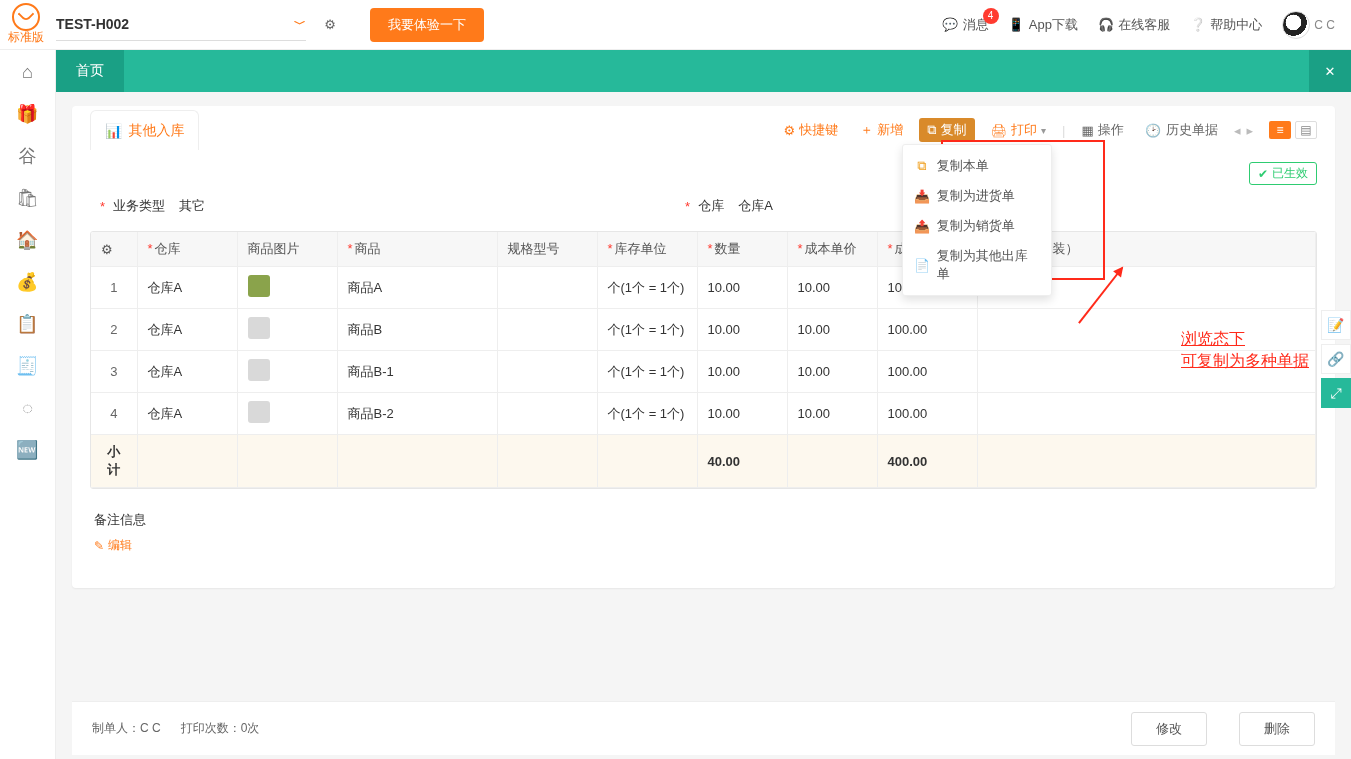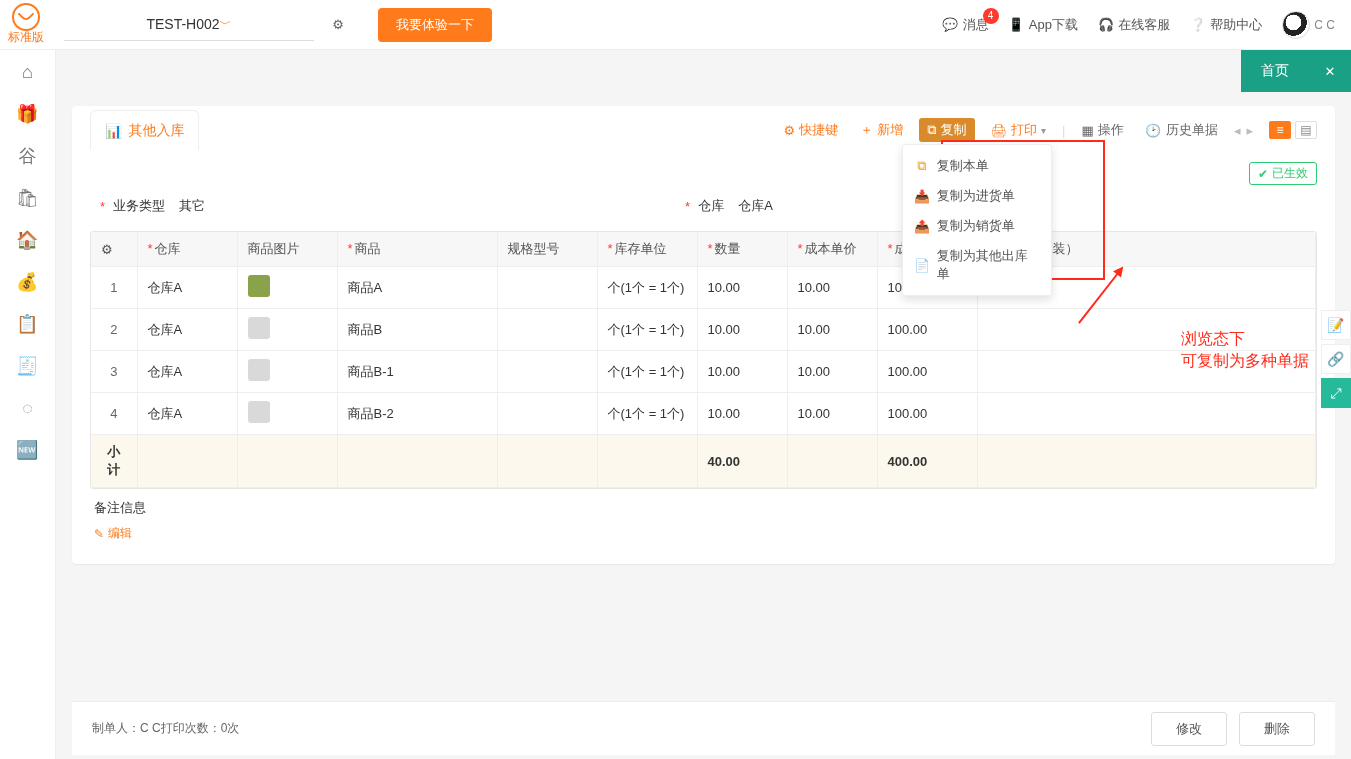--- a/index.html
+++ b/index.html
@@ -4,37 +4,37 @@
 <style>
   * { box-sizing: border-box; margin: 0; padding: 0; }
   body { font-family: "Microsoft YaHei", "PingFang SC", sans-serif; font-size: 13px; color: #333; background: #f5f5f5; }
 
   
   .topbar { height: 50px; background: #fff; display: flex; align-items: center; padding: 0 16px 0 8px; border-bottom: 1px solid #eee; position: relative; }
   .logo-box { display:flex; flex-direction:column; align-items:center; margin-right: 12px; }
   .logo-circle { width: 28px; height: 28px; border: 2px solid #ff7a1a; border-radius: 50%; position: relative; }
   .logo-circle::after { content:""; position:absolute; width:10px; height:10px; border-left:2px solid #ff7a1a; border-bottom:2px solid #ff7a1a; border-radius: 0 0 0 6px; left:50%; top:50%; transform: translate(-50%,-75%) rotate(-45deg);}
   .logo-text { font-size: 12px; color: #ff7a1a; margin-top: -2px; }
-  .org-select { width: 250px; height: 32px; border-bottom: 1px solid #ddd; display:flex; align-items:center; justify-content:center; color:#333; font-size:14px; margin-left:8px; cursor:pointer; }
+  .org-select { width: 250px; height: 32px; border-bottom: 1px solid #ddd; display:flex; align-items:center; justify-content:space-between; color:#333; font-size:14px; cursor:pointer;font-weight:bold; }
   .org-select .chevron { color:#ff7a1a; font-size:12px; }
   .gear-btn { width:32px; height:32px; display:flex; align-items:center; justify-content:center; margin-left:8px; color:#666; cursor:pointer; }
   .try-btn { margin-left: 24px; height: 34px; padding: 0 18px; background:#ff7a1a; color:#fff; border:none; border-radius:4px; font-size:13px; cursor:pointer;}
   .top-right { margin-left:auto; display:flex; align-items:center; gap:20px; }
   .top-right-item { display:flex; align-items:center; gap:4px; color:#555; cursor:pointer; font-size:13px; position:relative; }
   .bubble-badge { position:absolute; top:-8px; right:-10px; background:#ff3b30; color:#fff; font-size:10px; width:16px; height:16px; border-radius:50%; display:flex; align-items:center; justify-content:center; }
   .avatar { width:28px; height:28px; border-radius:50%; background: radial-gradient(circle at 40% 40%, #fff 35%, #222 36% 60%, #fff 61%); border:1px solid #ddd; }
   .user-name { color:#888; font-size:12px; }
 
   
   .layout { display:flex; height: calc(100vh - 50px); }
   .sidebar { width: 56px; background:#fff; border-right:1px solid #eee; display:flex; flex-direction:column; align-items:center; padding-top:10px; gap:18px; }
   .sidebar .sicon { width:24px; height:24px; color:#777; display:flex; align-items:center; justify-content:center; cursor:pointer; font-size:18px; }
 
   
-  .main { flex:1; display:flex; flex-direction:column; position:relative;align-items:flex-end; }
+  .main { flex:1; display:flex; flex-direction:column; position:relative; }
   .tabbar { height:42px; background:#26b99a; display:flex; align-items:center; color:#fff; }
   .tab { height:42px; padding:0 20px; display:flex; align-items:center; gap:8px; font-size:14px; cursor:pointer; }
   .tab.home { background:#1aa085; }
   .tab.active { background:#0f8f77; }
   .tab .close { font-size:14px; opacity:.9; }
   .tabbar .tab-close-all { margin-left:auto; width:42px; height:42px; display:flex; align-items:center; justify-content:center; background:#1aa085; cursor:pointer; }
 
   
   .card { margin: 14px 16px; background:#fff; border-radius:4px; box-shadow:0 1px 2px rgba(0,0,0,.06); padding-bottom:12px; }
   .card-head { display:flex; align-items:center; height:48px; padding:0 18px; }
@@ -68,43 +68,43 @@
   .tbl th, .tbl td { border-right:1px solid #eee; border-bottom:1px solid #eee; padding:8px 10px; font-size:13px; text-align:left; }
   .tbl th { background:#f7f7f7; color:#555; font-weight:normal; }
   .tbl th .req { margin-right:2px; }
   .tbl td.num { text-align:center; color:#666; }
   .tbl tr.subtotal td { background:#fdf8ee; font-weight:bold; color:#333; }
   .tbl tr.subtotal td.label { text-align:center; }
   .thumb { width:22px; height:22px; border-radius:3px; display:inline-block; }
   .thumb.green { background:#8aa34b; }
   .thumb.gray { background:#d9d9d9; }
 
-  .remark-block { padding:10px 22px; }
+  .remark-block { padding:22px 22px; }
   .remark-title { font-size:13px; color:#333; margin-bottom:8px; }
   .remark-empty { color:#aaa; font-size:12px; margin-bottom:8px; }
   .edit-link { color:#ff7a1a; font-size:12px; display:inline-flex; align-items:center; gap:4px; cursor:pointer; }
 
   
   .dropmenu { position:absolute; top:26px; left:50%; transform:translateX(-30%); width:150px; background:#fff; border:1px solid #eee; box-shadow:0 4px 10px rgba(0,0,0,.12); border-radius:3px; padding:6px 0; z-index:30; }
   .dropmenu .ditem { display:flex; align-items:center; gap:8px; padding:6px 12px; font-size:13px; color:#555; cursor:pointer; }
   .dropmenu .ditem .dicon { color:#f0a020; width:14px; text-align:center; }
 
   
   .anno-box { position:absolute; top:90px; right:246px; left:auto; width:164px; height:140px; border:2px solid #ff2a1a; z-index:20; pointer-events:none; }
-  .anno-text { position:absolute; top:278px; right:42px; color:#ff2a1a; font-size:16px; line-height:1.4; z-index:20; pointer-events:none; text-align:left; }
+  .anno-text { position:absolute; top:278px; right:42px; color:#ff2a1a; font-size:16px; line-height:1.4; z-index:20; pointer-events:none; text-align:left;text-decoration:underline; }
   .anno-arrow { position:absolute; top:218px; right:228px; width:2px; height:70px; background:#ff2a1a; transform:rotate(38deg); transform-origin:top; z-index:20; pointer-events:none; }
   .anno-arrow::before { content:""; position:absolute; top:-2px; left:-4px; width:0; height:0; border-left:5px solid transparent; border-right:5px solid transparent; border-bottom:10px solid #ff2a1a; }
 
   
   .right-pins { position:absolute; right:0; top:260px; display:flex; flex-direction:column; gap:4px; }
   .right-pins .pin { width:30px; height:30px; background:#fff; border:1px solid #eee; display:flex; align-items:center; justify-content:center; color:#888; font-size:14px; cursor:pointer; }
   .right-pins .pin.active { background:#26b99a; color:#fff; border-color:#26b99a; }
 
   
-  .footer { height:54px; border-top:1px solid #eee; background:#fff; margin:0 16px; padding:0 20px; display:flex; align-items:center; color:#666; font-size:12px; position:absolute; bottom:4px; left:0; right:0; }
+  .footer { height:54px; border-top:1px solid #eee; background:#fff; margin:0 16px; padding:0 20px; display:flex; align-items:center; gap:20px; color:#666; font-size:12px; position:absolute; bottom:4px; left:0; right:0; }
   .footer .fbtn { margin-left:auto; }
   .ft-btn { height:34px; padding:0 24px; background:#fff; border:1px solid #ddd; border-radius:3px; color:#555; cursor:pointer; font-size:13px; }
   .ft-btn + .ft-btn { margin-left:12px;font-family:Liberation Serif, serif; }
 
 </style>
 </head>
 <body>
 
 <div class="topbar">
   <div class="logo-box">

